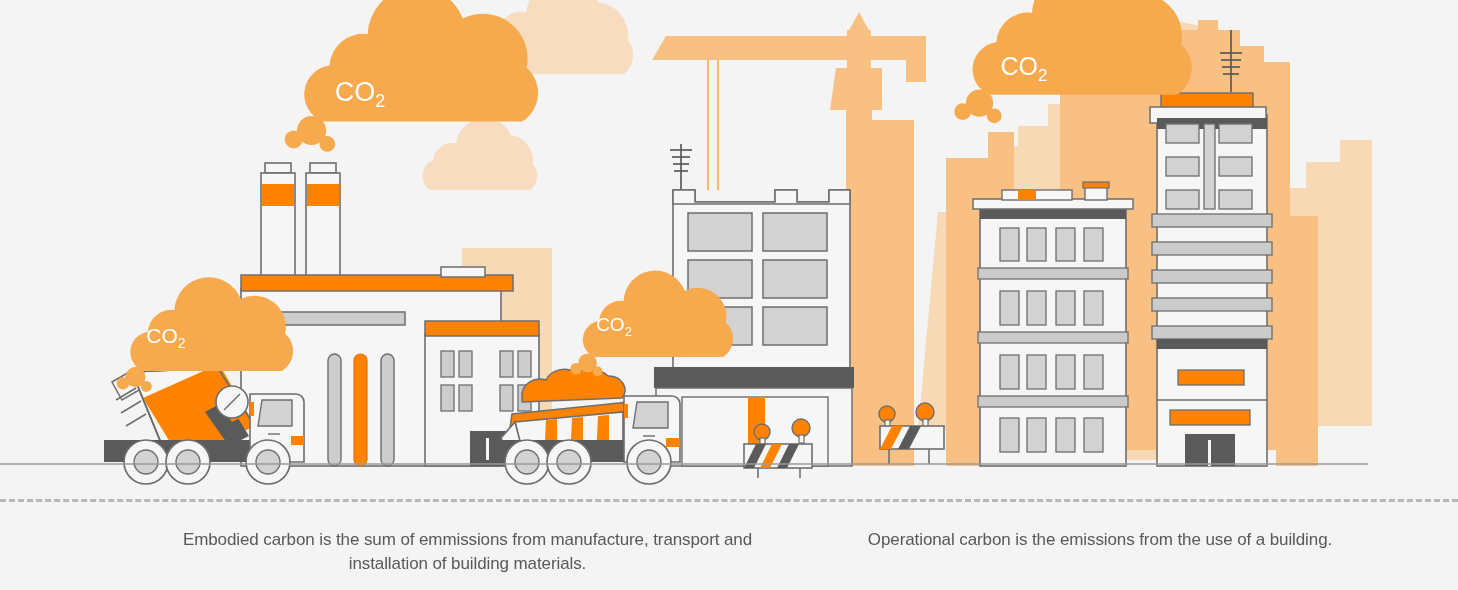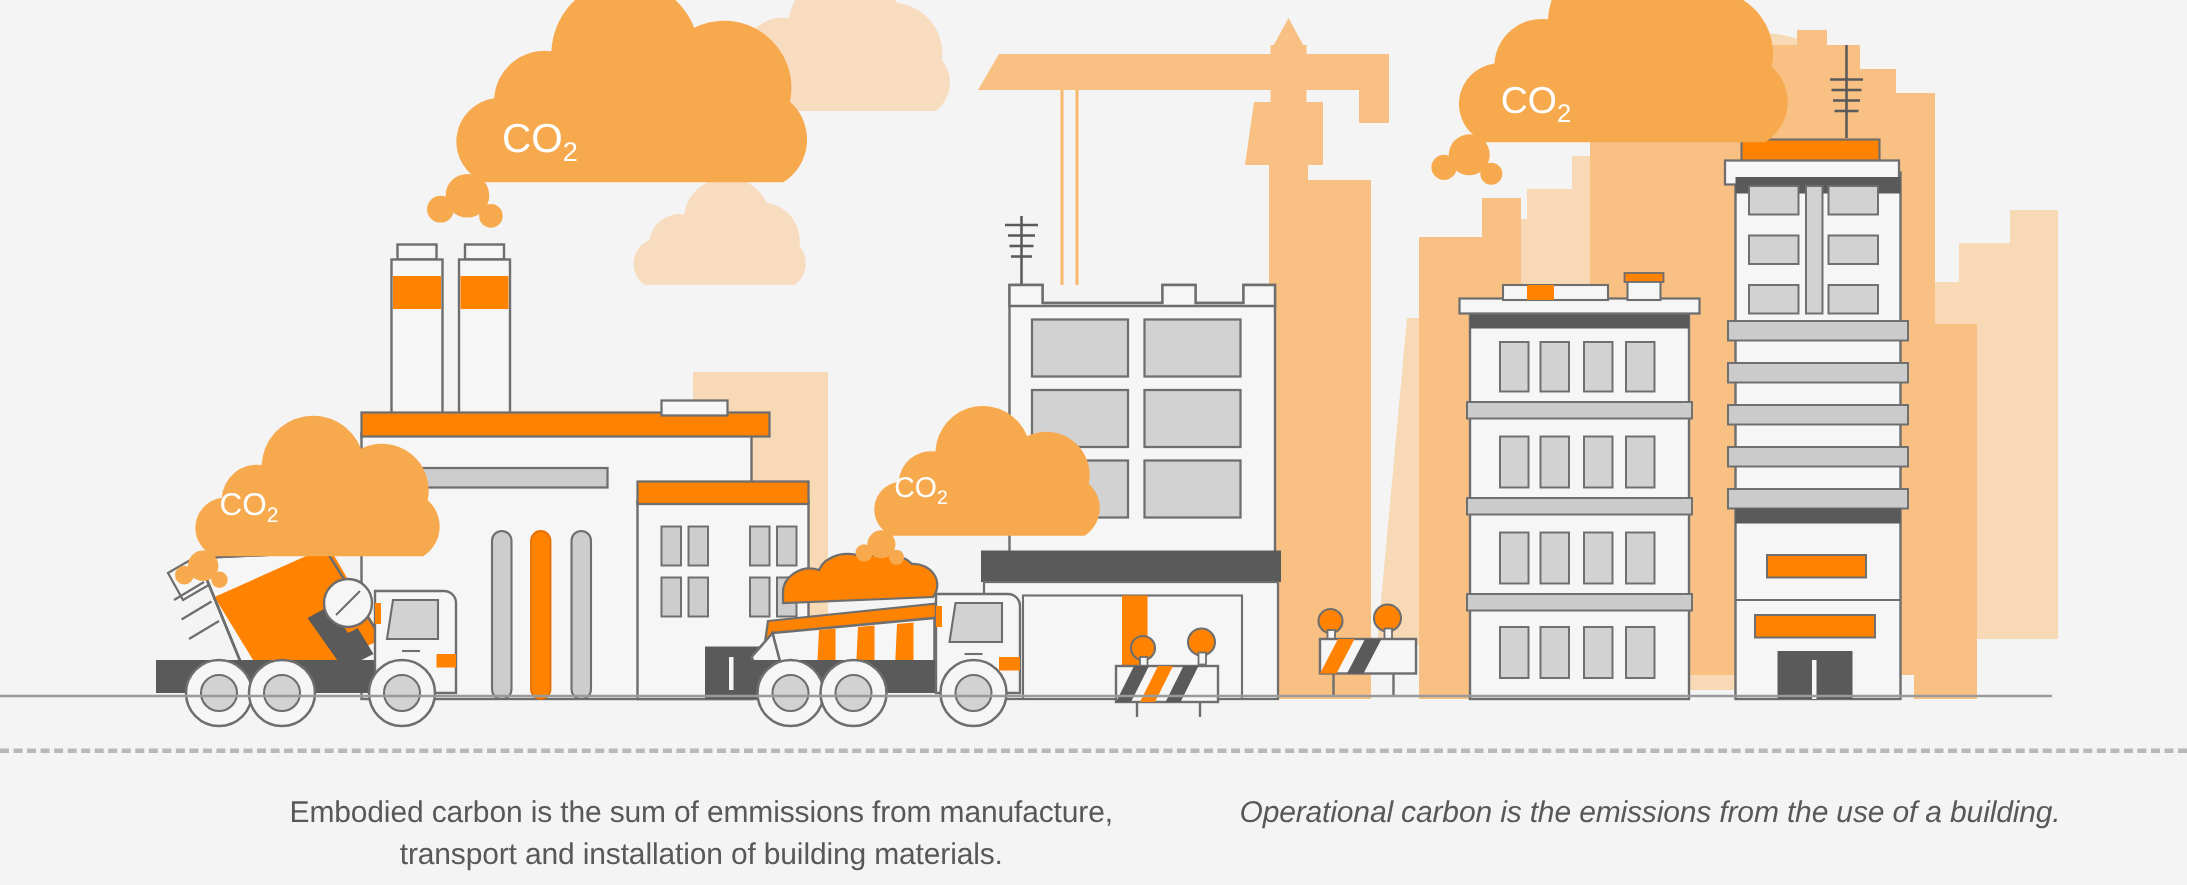--- a/index.html
+++ b/index.html
@@ -14,25 +14,25 @@
   #scene svg { display: block; }
   .caption-band {
     position: absolute; left: 0; top: 502px; width: 1458px; height: 88px;
   }
   .divider {
     position: absolute; left: 0; top: 499px; width: 1458px; height: 0;
     border-top: 3px dashed #b8b8b8;
   }
   .caption {
     position: absolute; top: 26px;
-    color: #585858; font-size: 20px; line-height: 1.42;
+    color: #585858; font-size: 17px; line-height: 1.42;
     text-align: center; letter-spacing: -0.1px;
   }
   .caption-left  { left: 155px;  width: 625px; }
-  .caption-right { left: 790px;  width: 620px; font-style: italic; }
+  .caption-right { left: 790px;  width: 620px; }
 </style>
 </head>
 <body>
 
 <div id="stage">
 
   <div id="scene">
   <svg width="1458" height="502" viewBox="0 0 1458 502" xmlns="http://www.w3.org/2000/svg">
     <defs>
 

